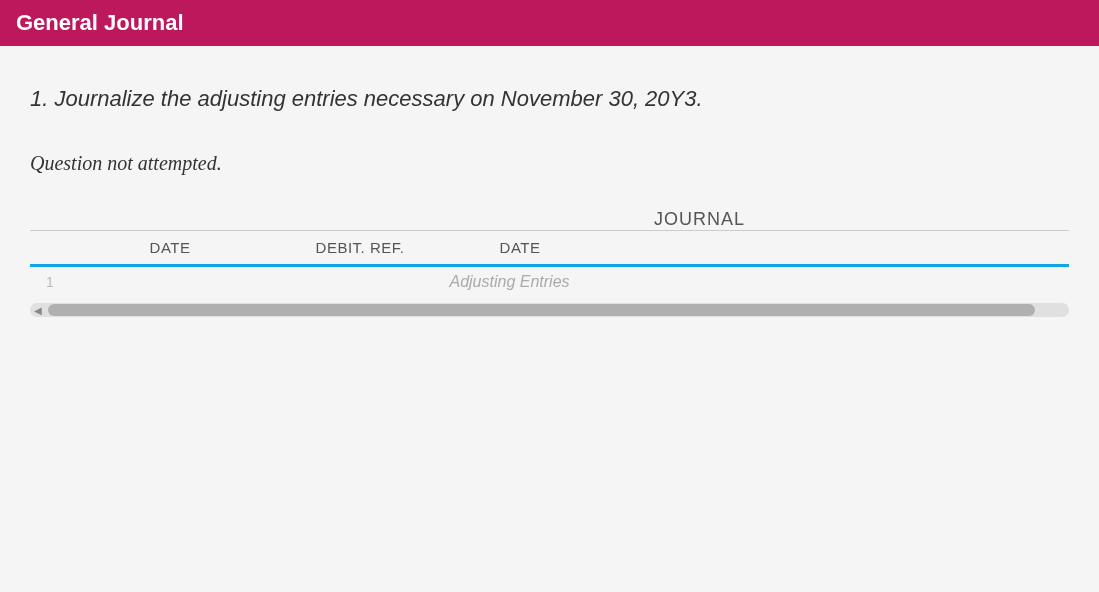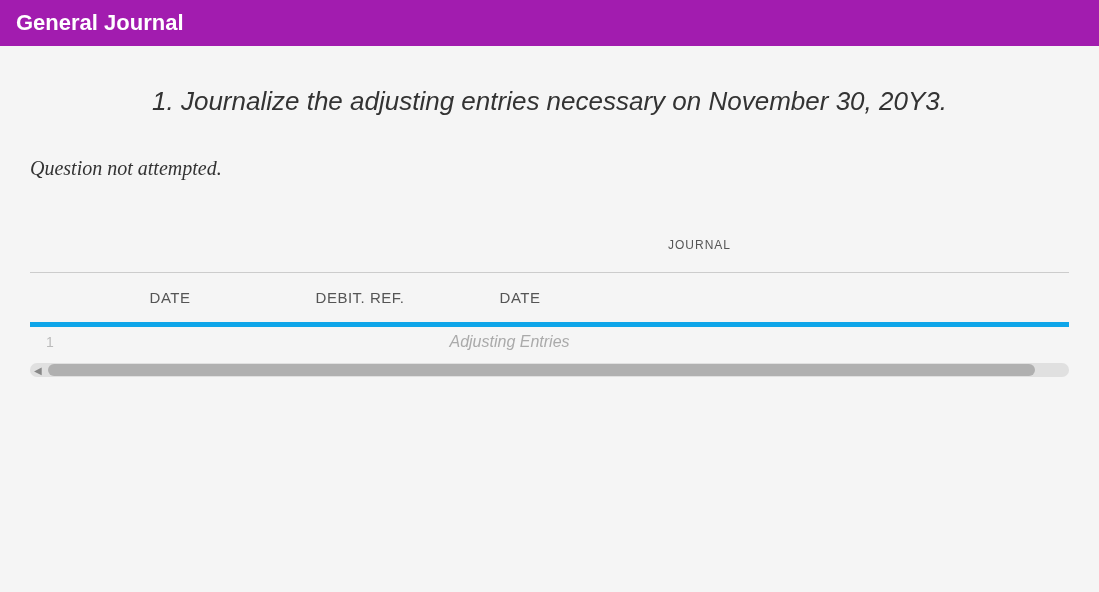--- a/index.html
+++ b/index.html
@@ -4,69 +4,67 @@
   <style>
     * { margin: 0; padding: 0; box-sizing: border-box; }
     body {
       font-family: Arial, Helvetica, sans-serif;
       background: #f5f5f5;
       width: 1099px;
       height: 592px;
       overflow: hidden;
     }
     .header {
-      background: #a21caf;
+      background: #be185d;
       color: #fff;
       padding: 10px 16px;
       font-size: 22px;
       font-weight: bold;
     }
     .content {
       padding: 40px 30px 10px 30px;
       background: #f5f5f5;
     }
     .instruction {
       font-style: italic;
-      font-size: 26px;
+      font-size: 22px;
       color: #333;
       margin-bottom: 40px;
-      text-align: center;
     }
     .link {
       color: #1a6b8f;
       text-decoration: underline;
       font-style: italic;
       font-size: 20px;
       cursor: pointer;
       margin-bottom: 40px;
       display: inline-block;
     }
     .status {
       font-family: Georgia, serif;
       font-style: italic;
       font-size: 20px;
       color: #333;
-      margin-bottom: 58px;
+      margin-bottom: 34px;
     }
     .journal-title {
       text-align: center;
-      font-size: 12px;
+      font-size: 18px;
       color: #555;
       letter-spacing: 1px;
-      margin-bottom: 20px;
       margin-left: 300px;
     }
     .table-area {
       position: relative;
     }
     .table-headers {
       display: flex;
-      padding: 16px 0;
+      padding: 8px 0;
       border-top: 1px solid #ccc;
-      border-bottom: 5px solid #0ea5e9;
+      border-bottom: 3px solid #0ea5e9;
       align-items: flex-end;
     }
     .col-rownum { width: 40px; }
     .col-date { width: 200px; text-align: center; }
     .col-desc { flex: 1; text-align: center; }
     .col-postref { width: 180px; text-align: center; }
     .col-debit { width: 140px; text-align: center; }
     .th {
       font-size: 15px;
       color: #555;

